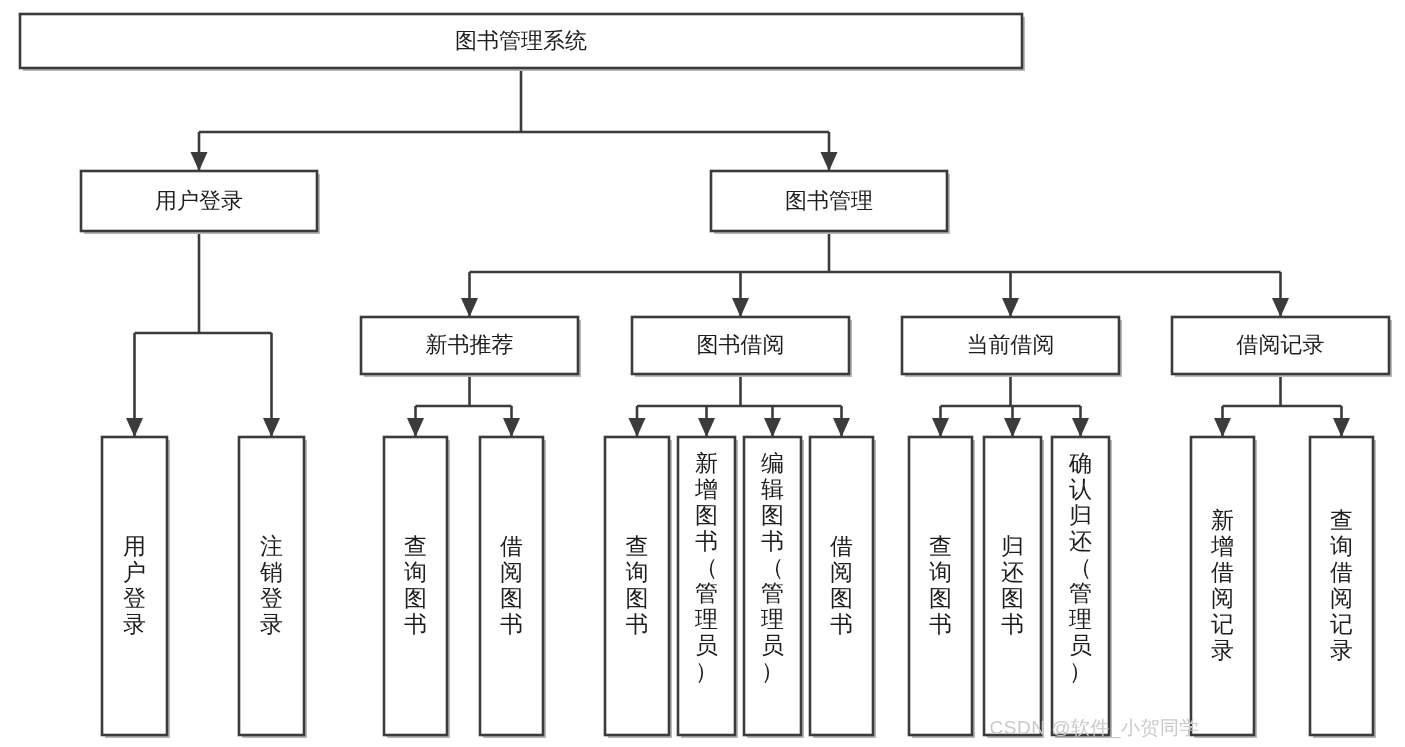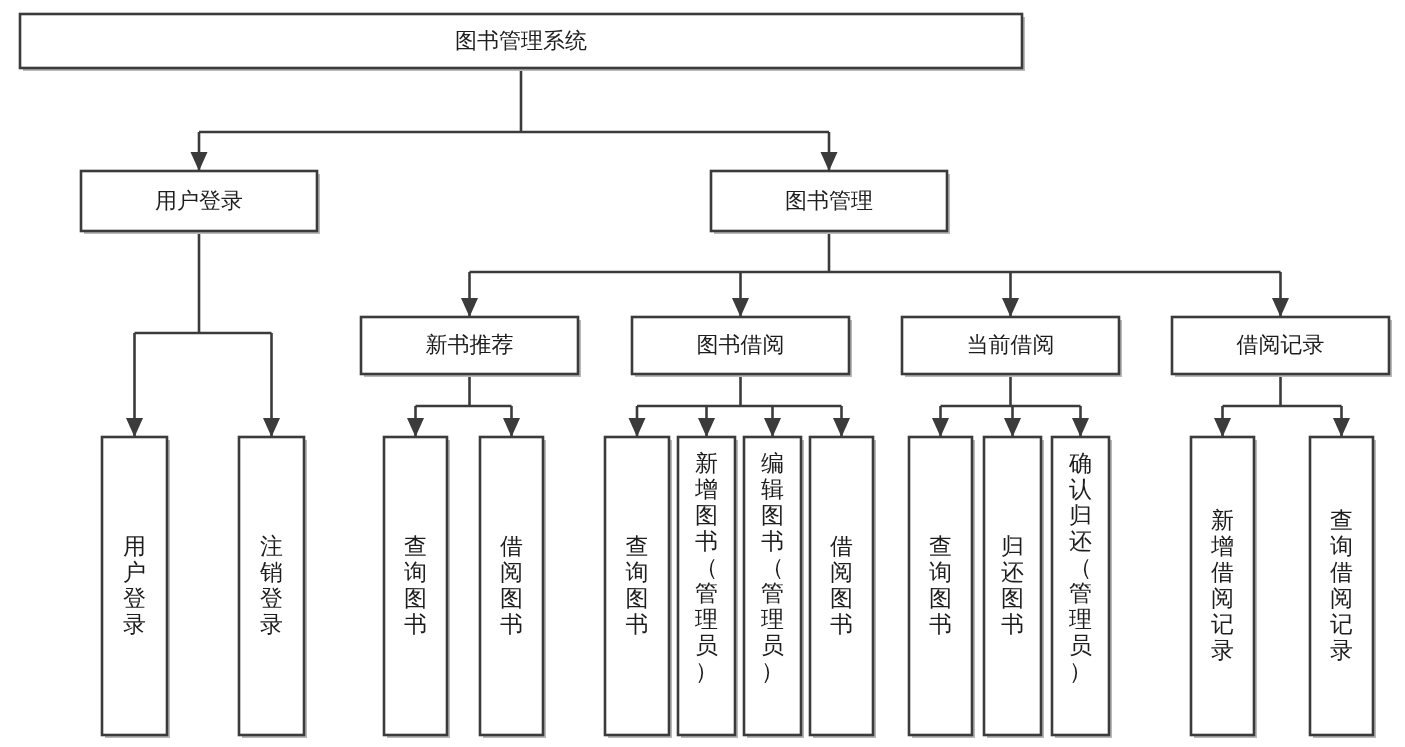--- a/index.html
+++ b/index.html
@@ -318,13 +318,14 @@
             <text x="1341.5" y="528.28" class="leaf-label">查</text>
             <text x="1341.5" y="554.28" class="leaf-label">询</text>
             <text x="1341.5" y="580.28" class="leaf-label">借</text>
             <text x="1341.5" y="606.28" class="leaf-label">阅</text>
             <text x="1341.5" y="632.28" class="leaf-label">记</text>
             <text x="1341.5" y="658.28" class="leaf-label">录</text>
           </g>
         </g>
       </g>
   </svg>
+  <div class="watermark">CSDN @软件_小贺同学</div>
 </div>
 
 </body></html>

